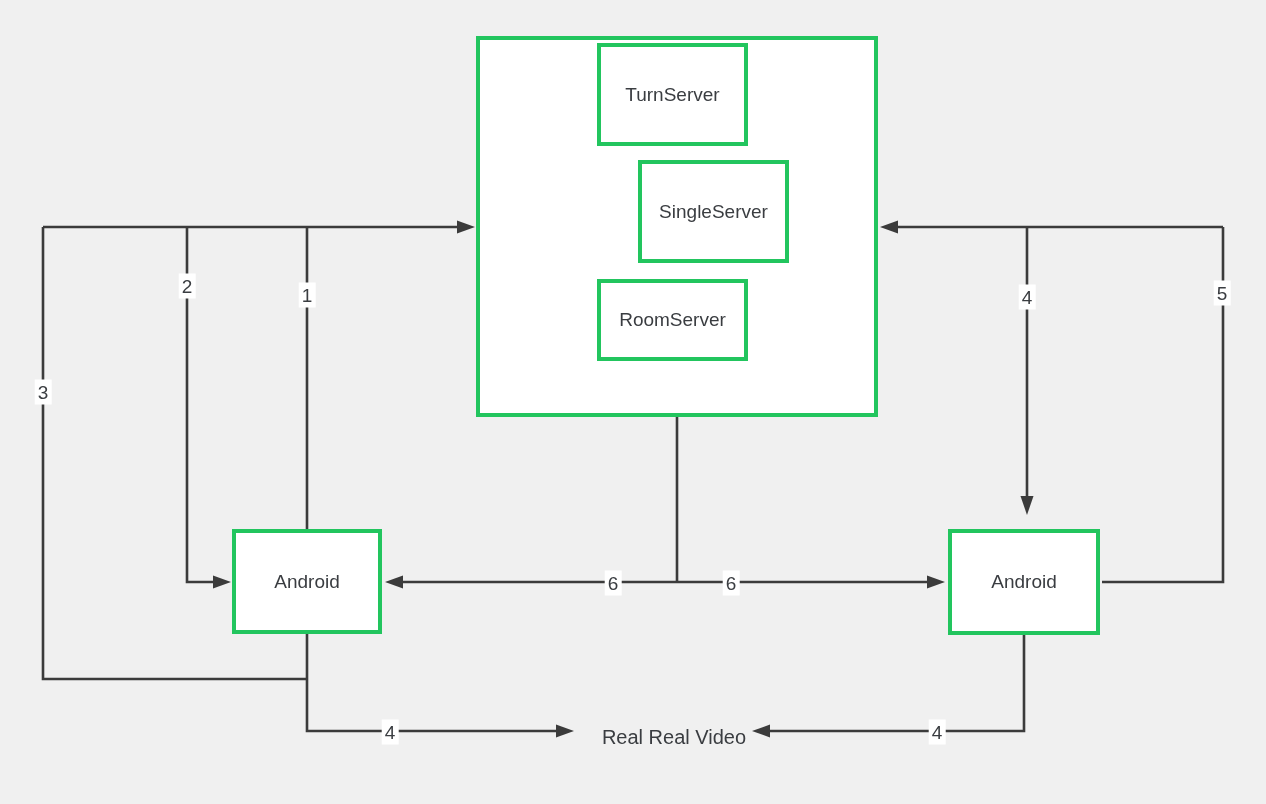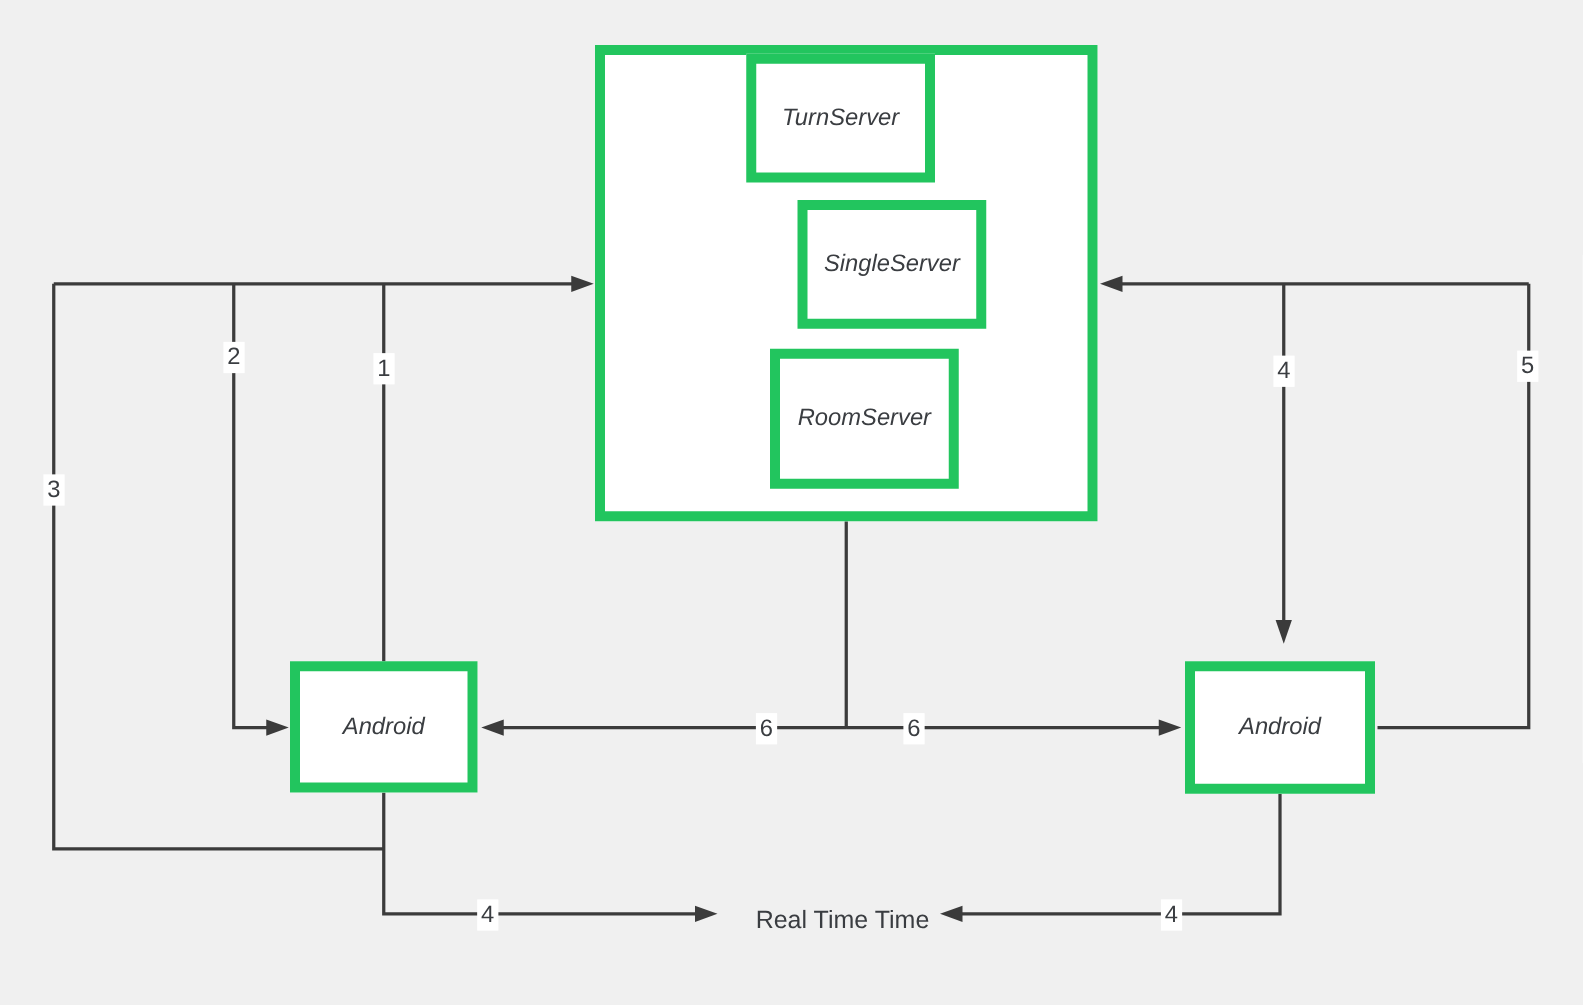--- a/index.html
+++ b/index.html
@@ -9,23 +9,23 @@
     background:#f0f0f0;
     font-family:"Liberation Sans", sans-serif;
     overflow:hidden;
   }
   .edges{position:absolute;left:0;top:0;}
   .edges path{stroke:#3b3b3b;stroke-width:2.6;fill:none;}
   .edges polygon{fill:#3b3b3b;stroke:none;}
   .node{
     position:absolute;
     background:#ffffff;
-    border:8px solid #22c55e;
+    border:4px solid #22c55e;
     box-sizing:border-box;
-    display:flex;align-items:center;justify-content:center;font-style:italic;
+    display:flex;align-items:center;justify-content:center;
   }
   .node-label{font-size:19px;color:#3a3d41;white-space:nowrap;}
   .chip{
     position:absolute;
     transform:translate(-50%,-50%);
     background:#ffffff;
     padding:0 3px;
     font-size:19px;line-height:25px;
     color:#3a3d41;
     text-align:center;
@@ -76,33 +76,33 @@
   <div class="node" style="left:476px;top:36px;width:402px;height:381px;"></div>
 
   <div class="node" style="left:597px;top:43px;width:151px;height:103px;">
     <span class="node-label">TurnServer</span>
   </div>
 
   <div class="node" style="left:597px;top:160px;width:151px;height:103px;margin-left:41px;">
     <span class="node-label">SingleServer</span>
   </div>
 
-  <div class="node" style="left:616px;top:279px;width:151px;height:112px;">
+  <div class="node" style="left:597px;top:279px;width:151px;height:82px;">
     <span class="node-label">RoomServer</span>
   </div>
 
   <div class="node" style="left:232px;top:529px;width:150px;height:105px;">
     <span class="node-label">Android</span>
   </div>
 
   <div class="node" style="left:948px;top:529px;width:152px;height:106px;">
     <span class="node-label">Android</span>
   </div>
 
-  <div class="float-text" style="left:674px;top:737px;">Real Time Time</div>
+  <div class="float-text" style="left:674px;top:737px;">Real Real Video</div>
 
   <div class="chip" style="left:187px;top:286px;">2</div>
   <div class="chip" style="left:307px;top:295px;">1</div>
   <div class="chip" style="left:43px;top:392px;">3</div>
   <div class="chip" style="left:1027px;top:297px;">4</div>
   <div class="chip" style="left:1222px;top:293px;">5</div>
   <div class="chip" style="left:613px;top:583px;">6</div>
   <div class="chip" style="left:731px;top:583px;">6</div>
   <div class="chip" style="left:390px;top:732px;">4</div>
   <div class="chip" style="left:937px;top:732px;">4</div>

